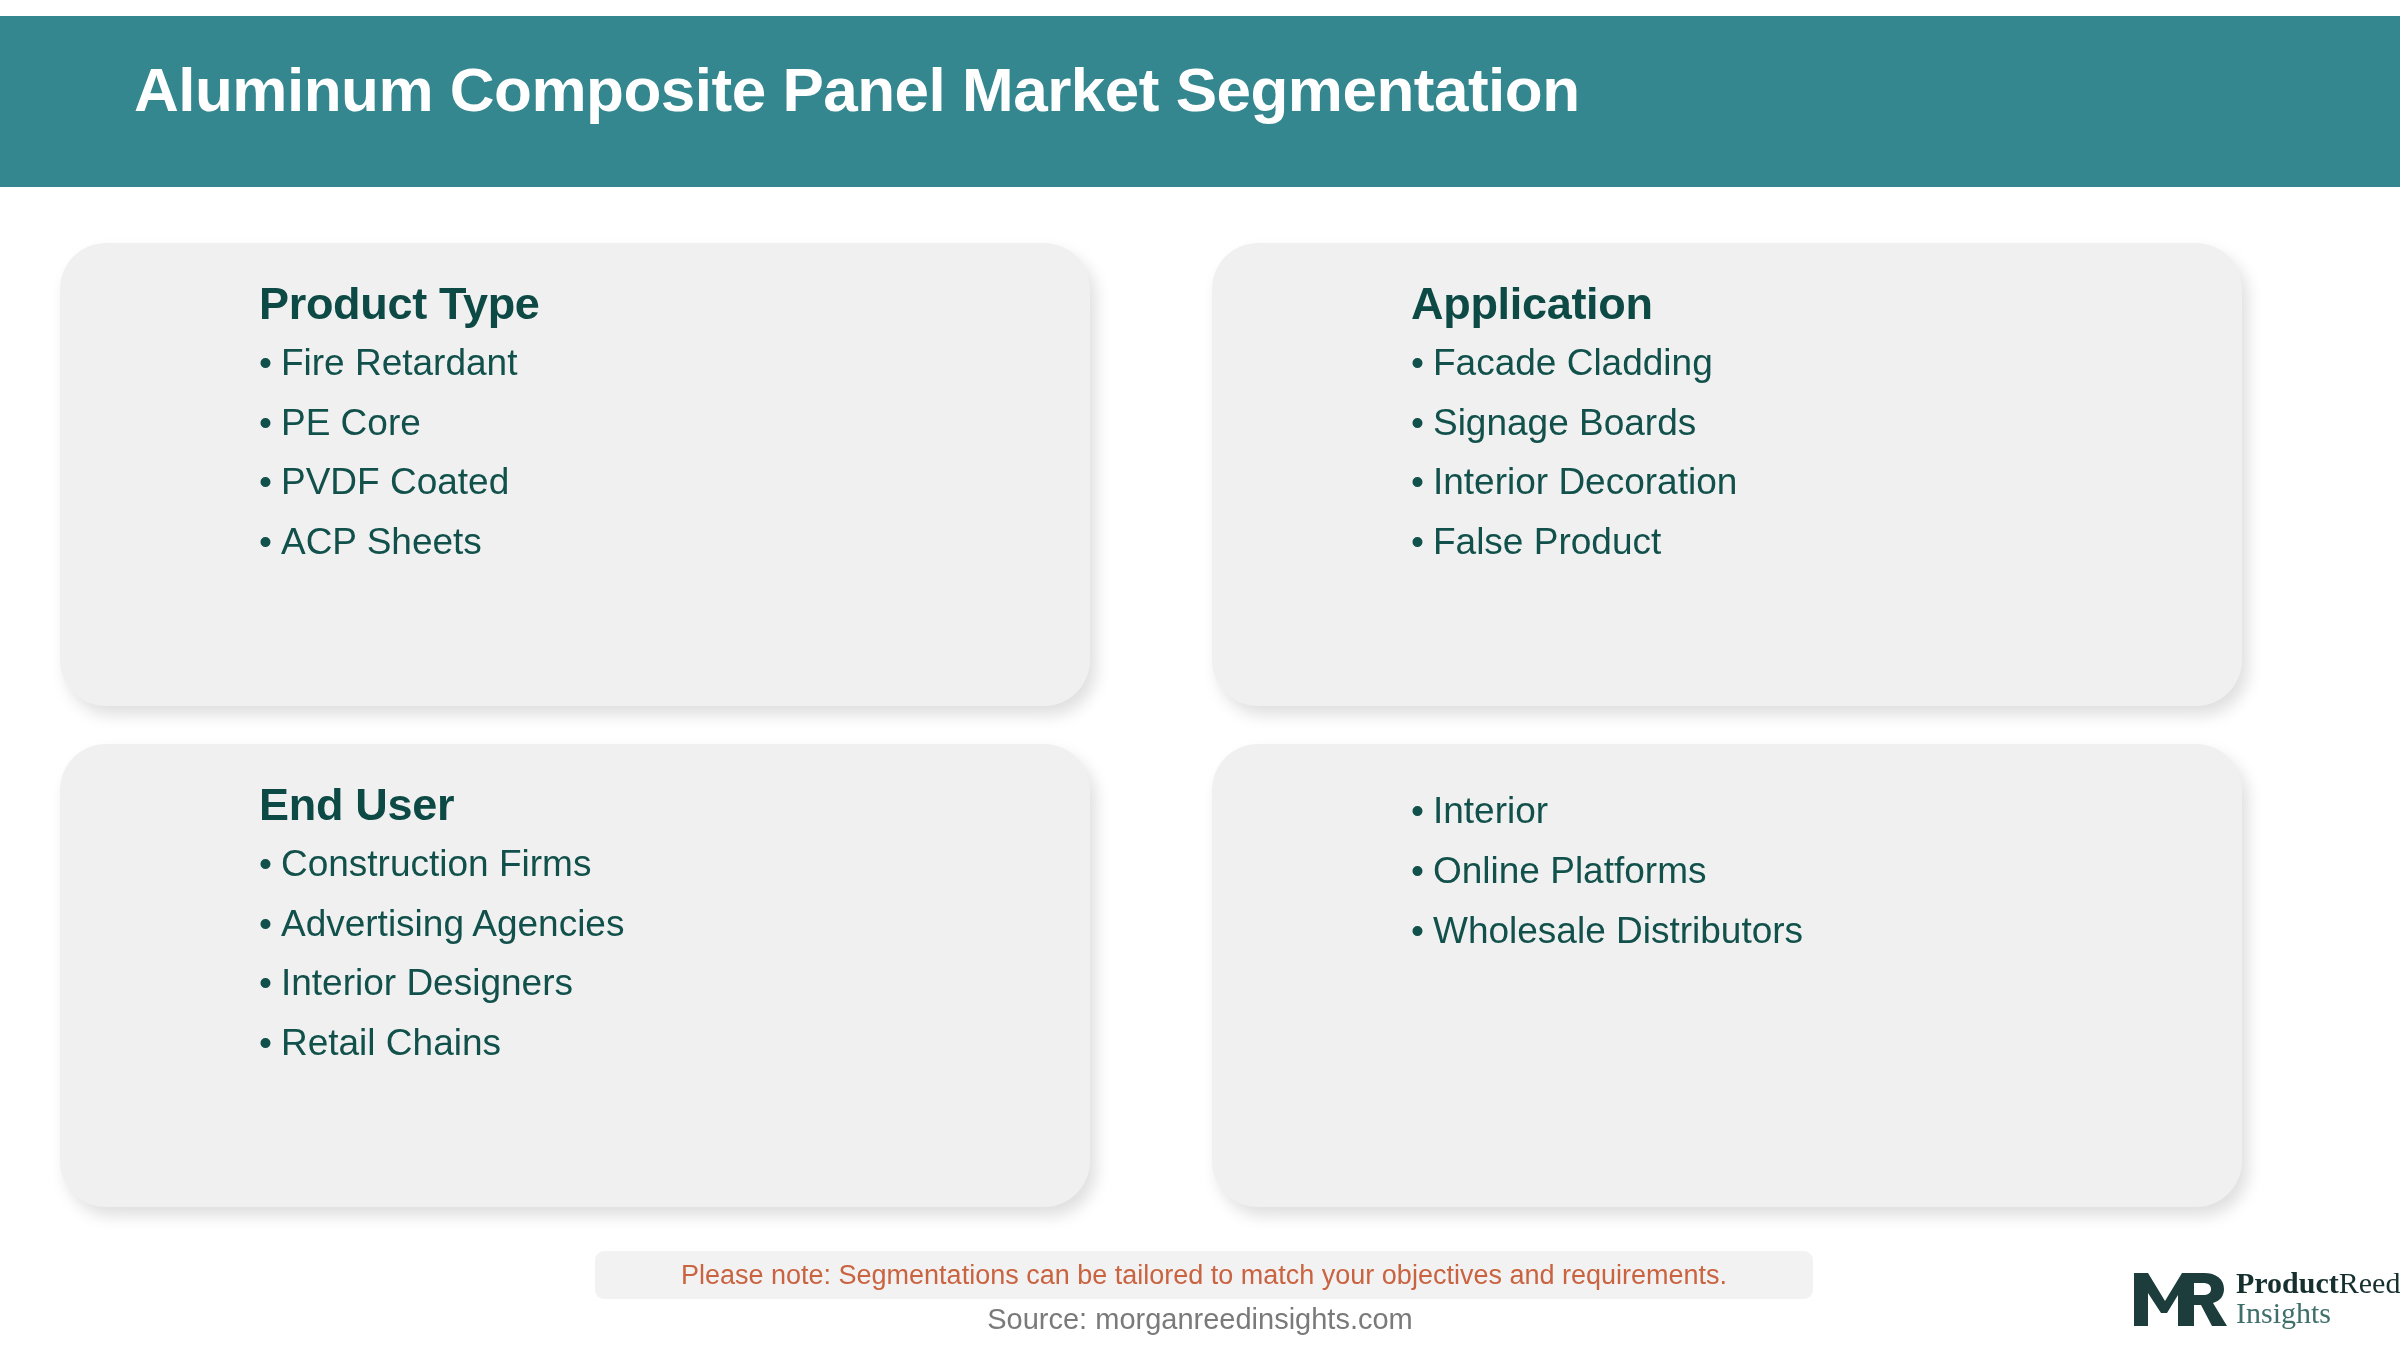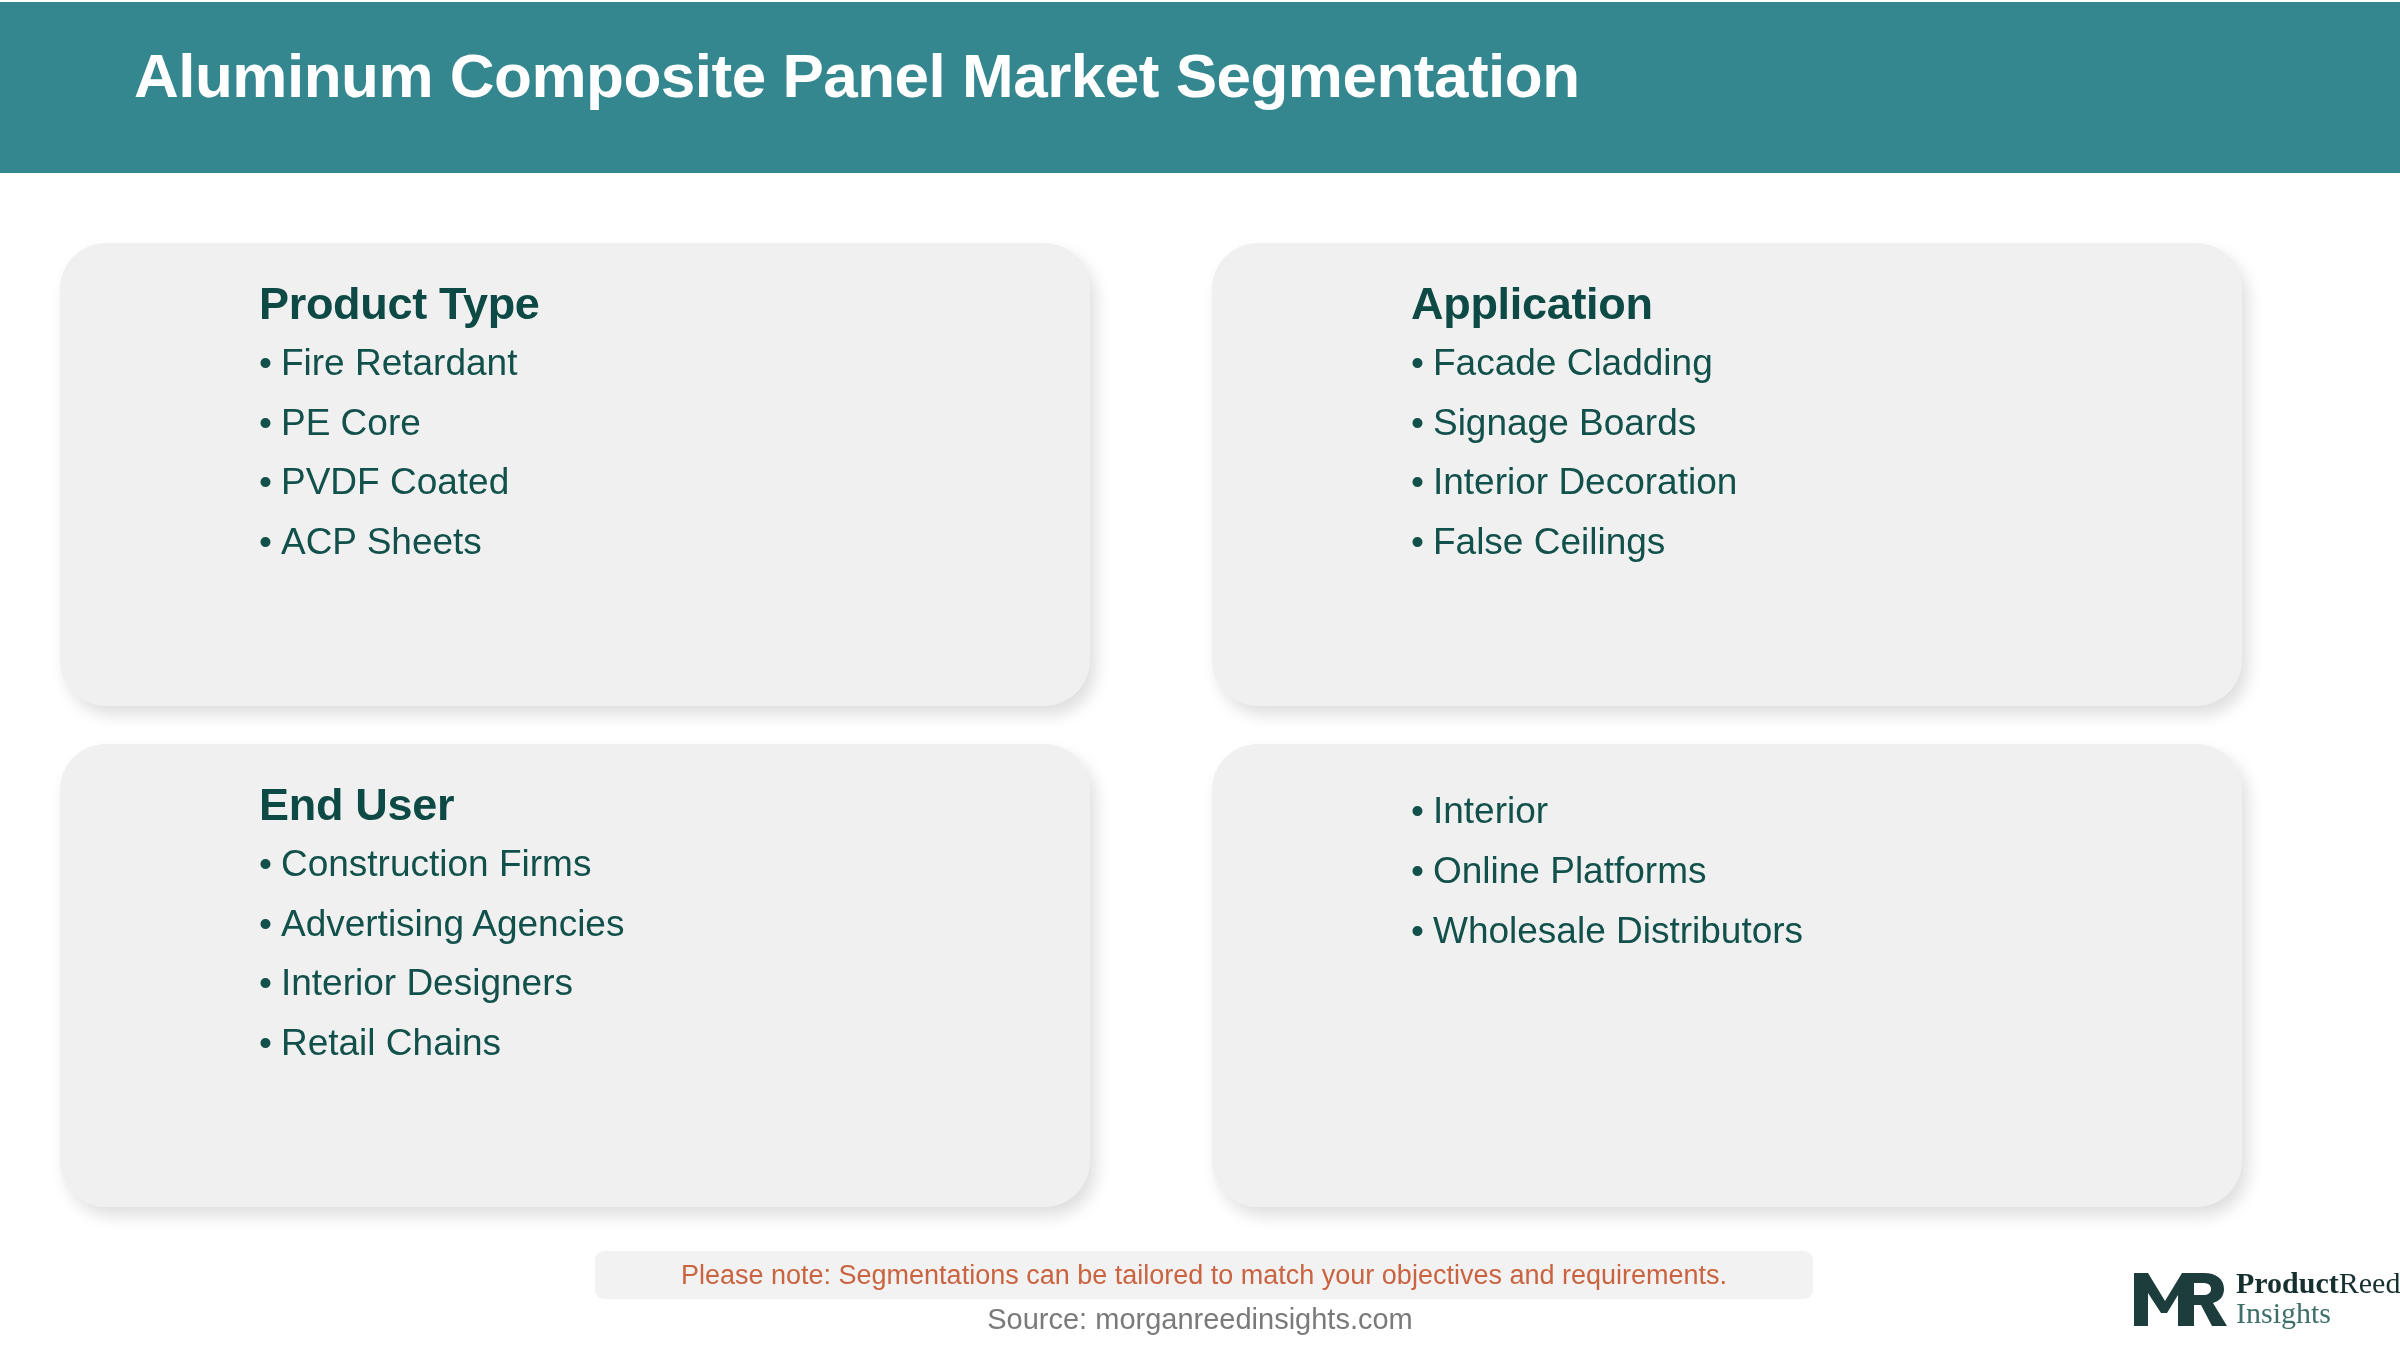--- a/index.html
+++ b/index.html
@@ -12,21 +12,21 @@
     background: #ffffff;
     font-family: "Liberation Sans", sans-serif;
     overflow: hidden;
     position: relative;
   }
 
   
   .header-band {
     position: absolute;
     left: 0;
-    top: 2px;
+    top: 16px;
     width: 2400px;
     height: 171px;
     background: #34868f;
     box-sizing: border-box;
   }
   .header-title {
     position: absolute;
     left: 134px;
     top: 40px;
     font-size: 62px;
@@ -182,21 +182,21 @@
     </div>
   </div>
 
   <div class="card col-right row-top">
     <div class="card-inner">
       <div class="card-title">Application</div>
       <ul class="card-list">
         <li><span class="bullet">•</span><span>Facade Cladding</span></li>
         <li><span class="bullet">•</span><span>Signage Boards</span></li>
         <li><span class="bullet">•</span><span>Interior Decoration</span></li>
-        <li><span class="bullet">•</span><span>False Ceilings</span></li>
+        <li><span class="bullet">•</span><span>False Product</span></li>
       </ul>
     </div>
   </div>
 
   <div class="card col-left row-bottom">
     <div class="card-inner">
       <div class="card-title">End User</div>
       <ul class="card-list">
         <li><span class="bullet">•</span><span>Construction Firms</span></li>
         <li><span class="bullet">•</span><span>Advertising Agencies</span></li>

